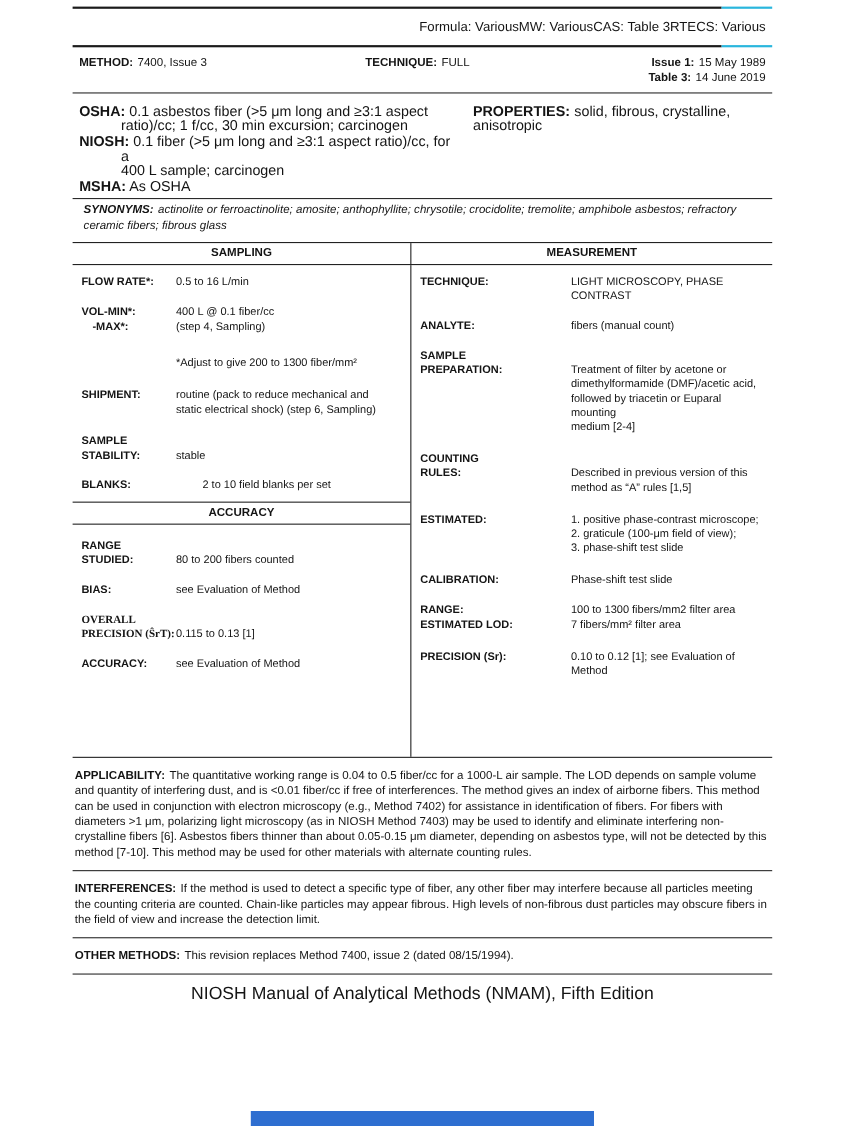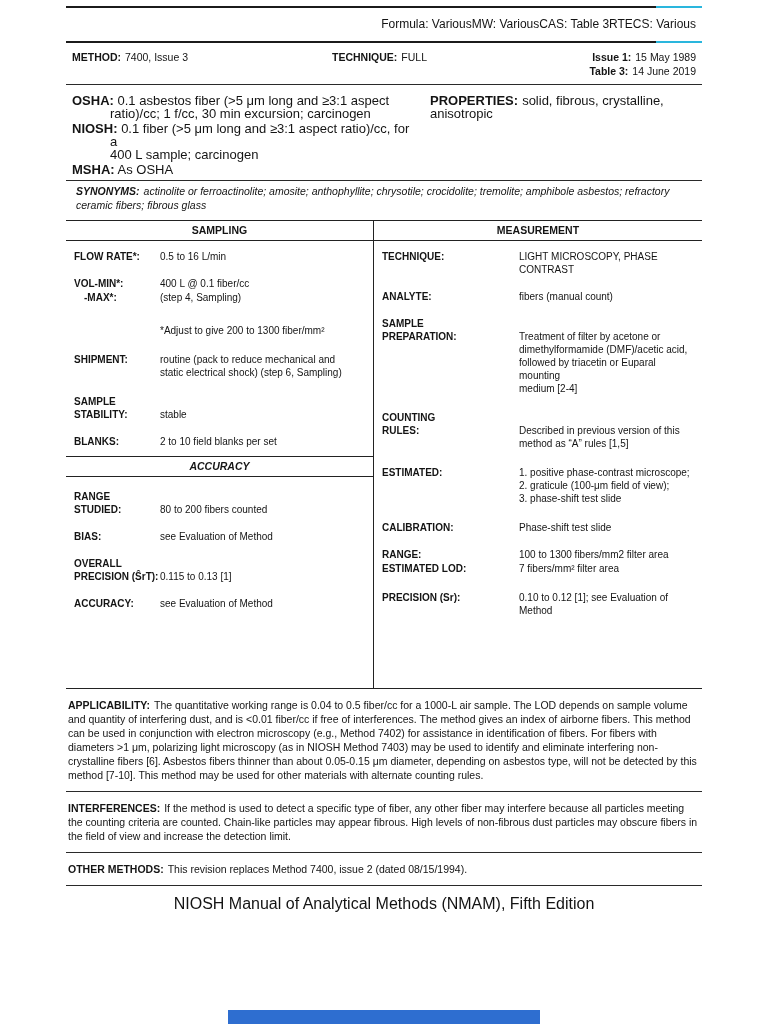--- a/index.html
+++ b/index.html
@@ -43,30 +43,30 @@
   .tbl-head { display:grid; grid-template-columns:308px 1fr; border-bottom:1px solid #222; }
   .th { text-align:center; font-weight:bold; font-size:10.5px; padding:3px 0 4px 0; }
   .th.first { border-right:1px solid #222; }
   .tbl-body { display:grid; grid-template-columns:308px 1fr; min-height:447px; }
   .colL { border-right:1px solid #222; padding-top:9px; }
   .colR { padding-top:9px; }
   .row { display:grid; padding:0 8px; margin-bottom:14px; line-height:13px; }
   .colL .row { grid-template-columns:86px 1fr; }
   .colR .row { grid-template-columns:97px 1fr;gap:40px; }
   .lab { font-weight:bold; white-space:pre-line; }
-  .lab.pre { white-space:pre; }
+  .lab.pre { white-space:pre;font-family:Liberation Serif, serif; }
   .lab.indent { padding-left:10px; }
   .val { white-space:pre-line; }
   .val-offset { padding-top:13px; }
   .mb1 { margin-bottom:1px; }
-  .mb8 { margin-bottom:8px; }
+  .mb8 { margin-bottom:8px;gap:24px; }
   .mb16 { margin-bottom:16px; }
   .mb20 { margin-bottom:20px; }
   .mb0 { margin-bottom:0; }
-  .subhead { border-top:1px solid #222; border-bottom:1px solid #222; text-align:center; font-weight:bold; font-size:10.5px; padding:3px 0 4px 0; margin:0 0 13px 0;font-style:italic; }
+  .subhead { border-top:1px solid #222; border-bottom:1px solid #222; text-align:center; font-weight:bold; font-size:10.5px; padding:3px 0 4px 0; margin:0 0 13px 0; }
 
   .section { padding:9px 2px; font-size:10.5px; line-height:14px; }
   .footer { text-align:center; padding:9px 0; font-size:16px; }
 
   .bluebar { position:absolute; left:228px; bottom:0; width:312px; height:14px; background:var(--bottom-bar-blue,#2e6ed0); }
 </style>
 </head>
 <body>
 
 <div class="page">

